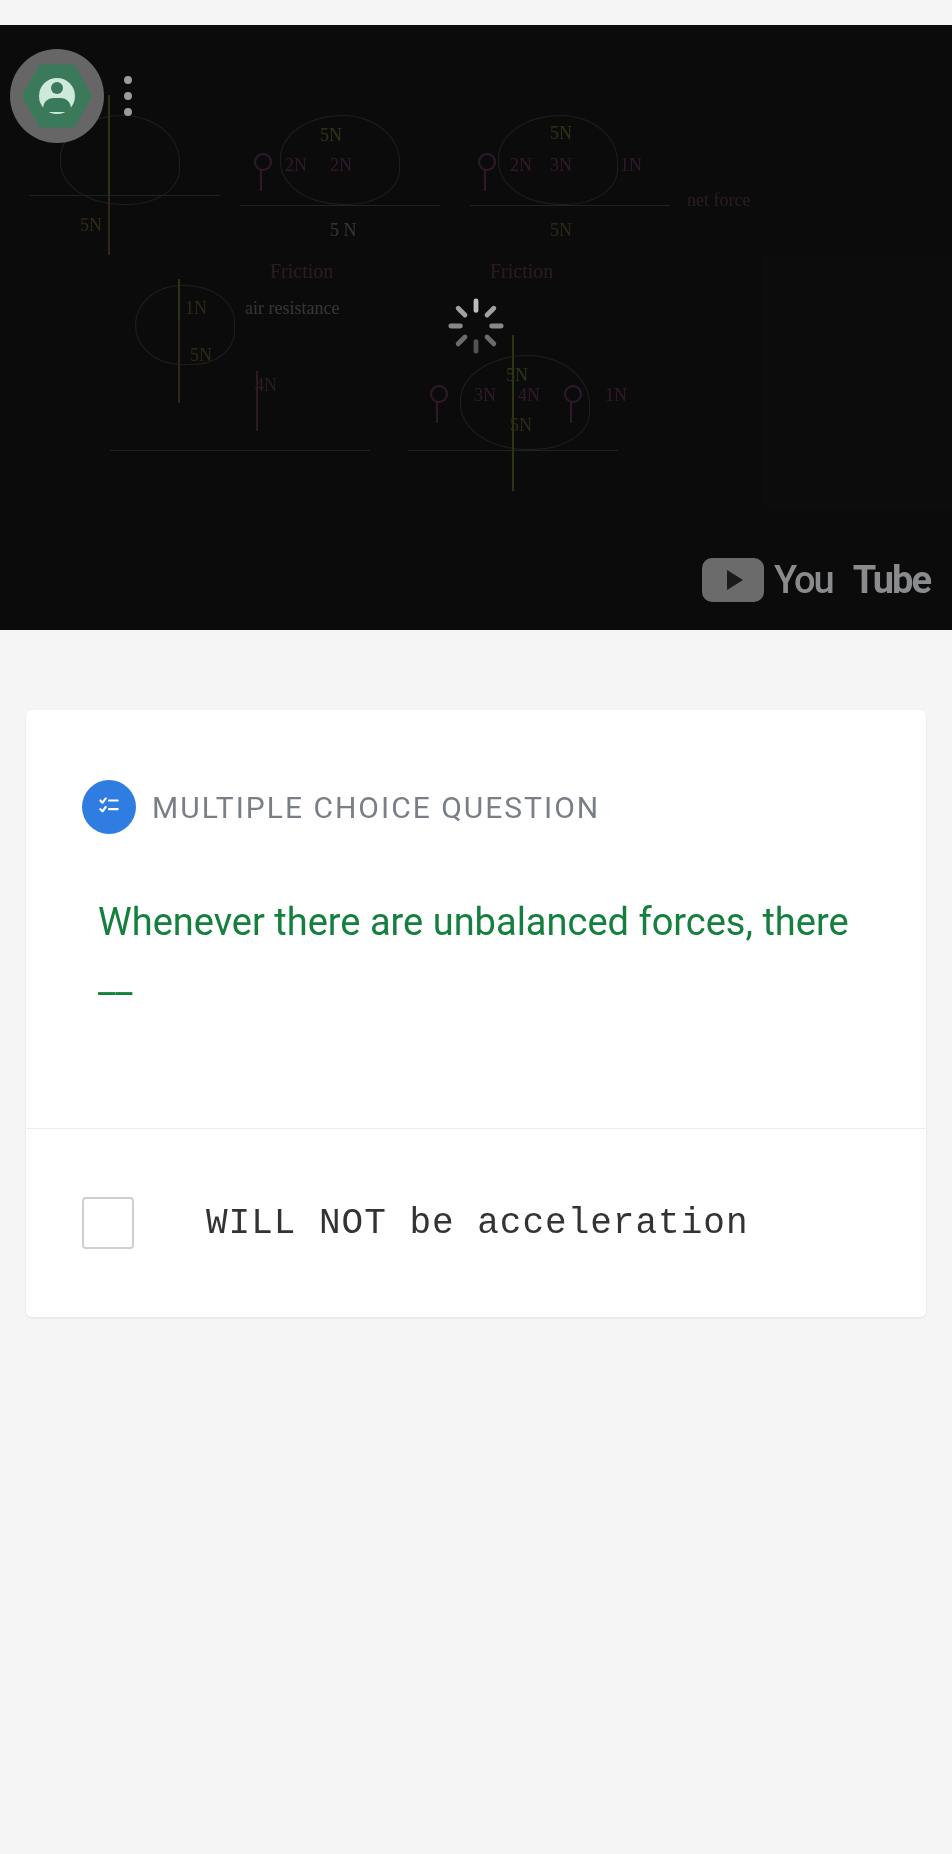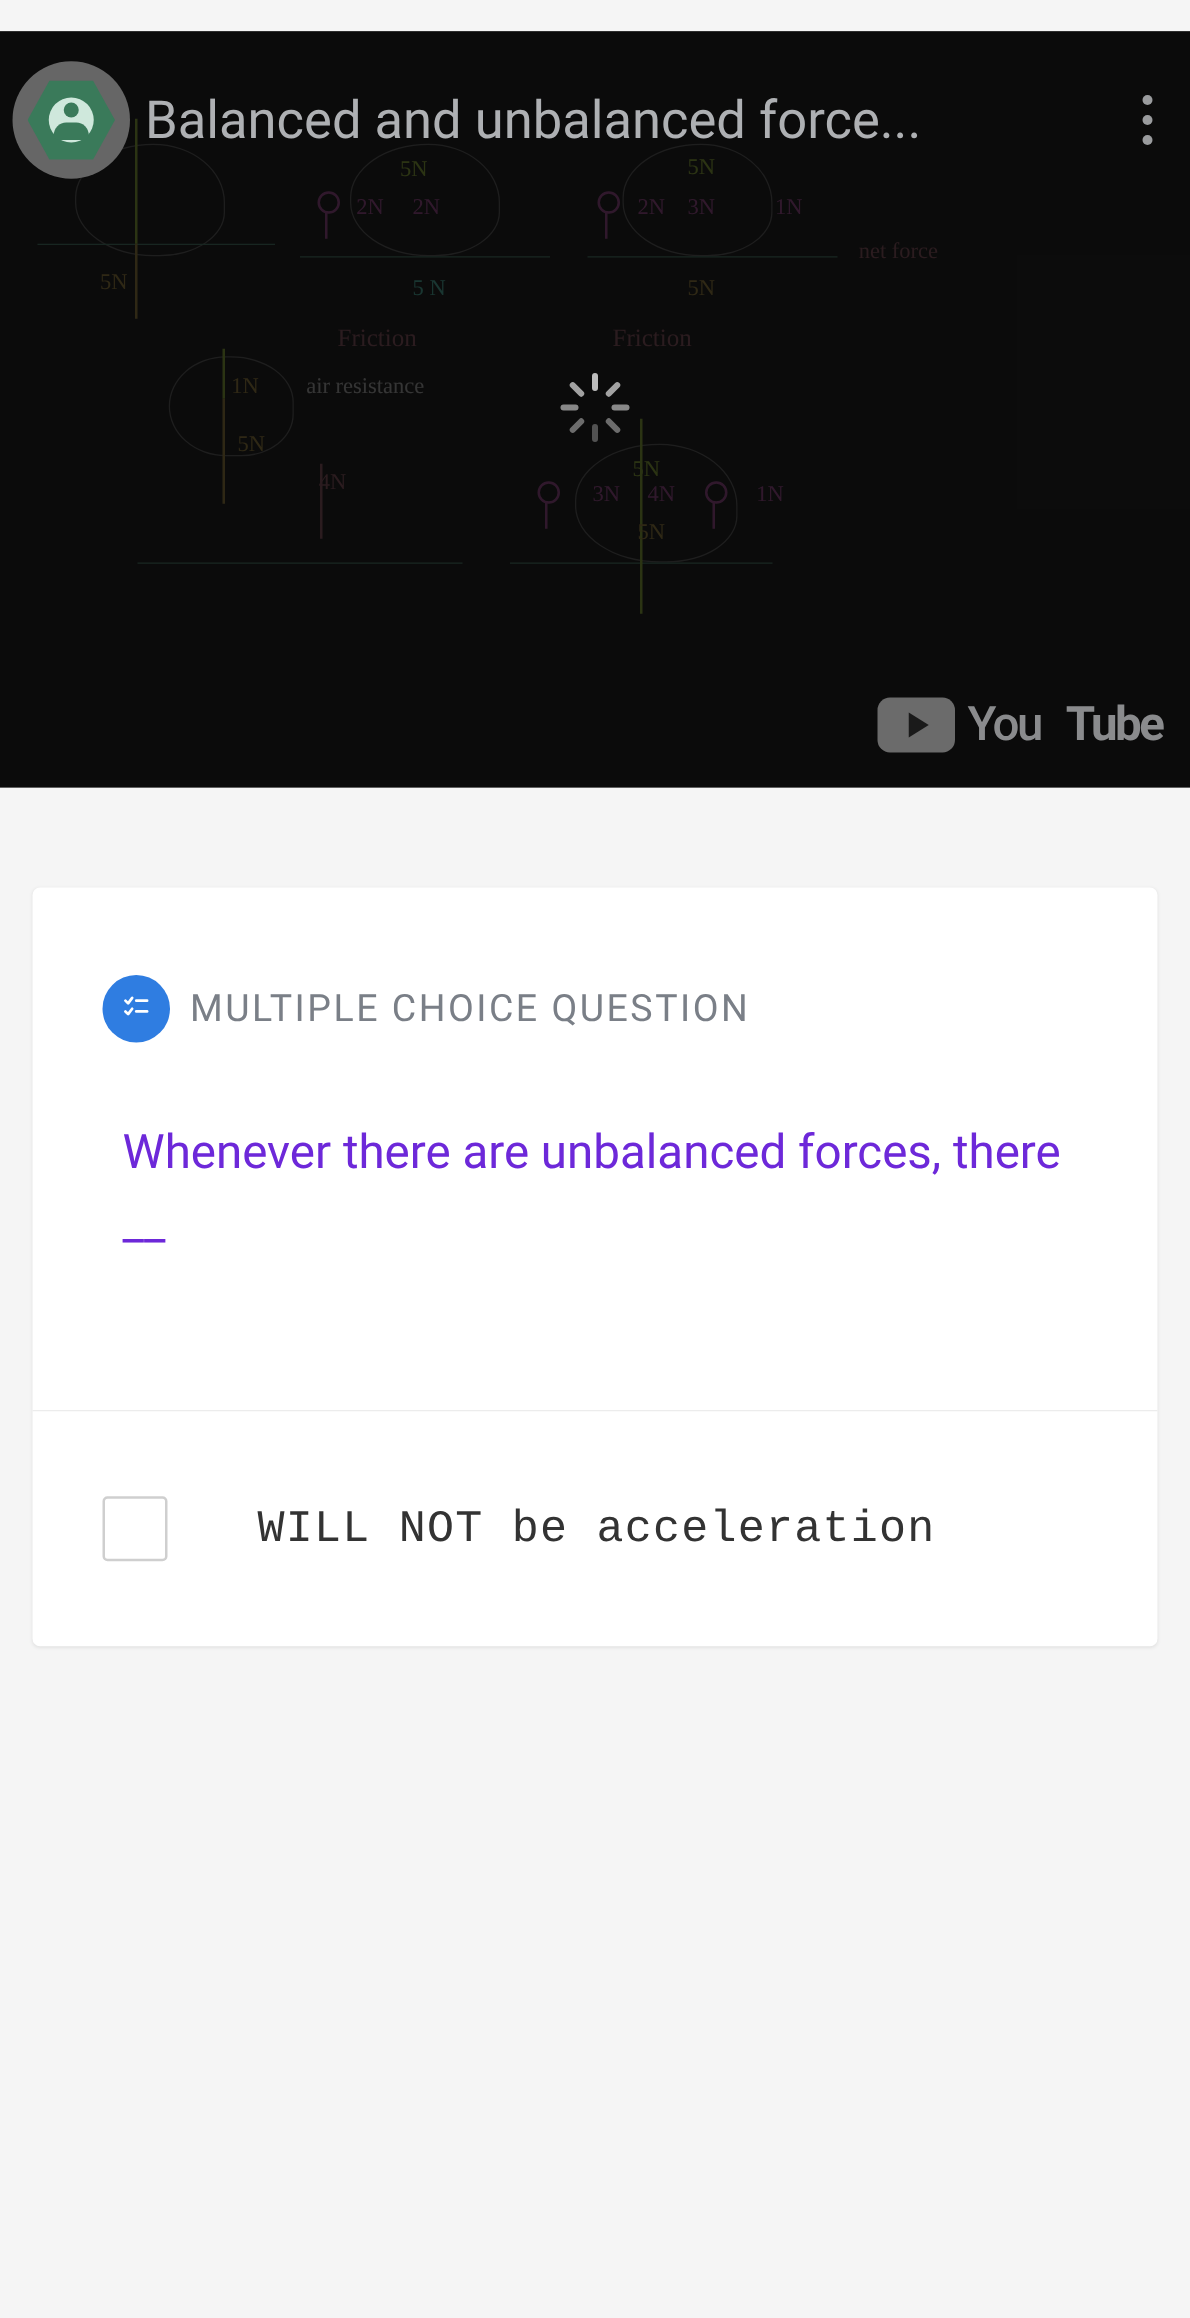--- a/index.html
+++ b/index.html
@@ -109,21 +109,21 @@
   .d1{left:30px;top:70px;color:#c9a84a;}
   .d1b{left:60px;top:160px;color:#c9a84a;}
   .ground1{position:absolute;left:10px;top:140px;width:190px;height:1px;border-top:1px solid #5aa088;}
   .rock1{position:absolute;left:40px;top:60px;width:120px;height:90px;border:1px solid #777;border-radius:60% 55% 50% 60% / 55% 60% 45% 55%;}
   .arrow-up1{position:absolute;left:88px;top:40px;width:1px;height:100px;border-left:2px solid #b8e041;}
   .arrow-down1{position:absolute;left:88px;top:140px;width:1px;height:60px;border-left:2px solid #c9a84a;}
 
   .d2-2n{left:265px;top:100px;color:#d05bbd;}
   .d2-2n2{left:310px;top:100px;color:#d05bbd;}
   .d2-5n{left:300px;top:70px;color:#b8e041;}
-  .d2-5n2{left:310px;top:165px;color:#5eead4;}
+  .d2-5n2{left:310px;top:165px;color:#e5e5e5;}
   .d2-fric{left:250px;top:205px;color:#b56a7b;font-size:20px;}
   .rock2{position:absolute;left:260px;top:60px;width:120px;height:90px;border:1px solid #777;border-radius:60% 55% 50% 60% / 55% 60% 45% 55%;}
   .ground2{position:absolute;left:220px;top:150px;width:200px;height:1px;border-top:1px solid #5aa088;}
   .person2{position:absolute;left:222px;top:98px;width:40px;height:55px;}
   .person2::before{content:"";position:absolute;left:12px;top:0;width:14px;height:14px;border:2px solid #d05bbd;border-radius:50%;}
   .person2::after{content:"";position:absolute;left:18px;top:16px;width:2px;height:22px;background:#d05bbd;}
 
   .d3-2n{left:490px;top:100px;color:#d05bbd;}
   .d3-3n{left:530px;top:100px;color:#d05bbd;}
   .d3-5n{left:530px;top:68px;color:#b8e041;}
@@ -178,21 +178,21 @@
   .mcq-badge{
     width:54px;height:54px;border-radius:50%;background:#2f7de1;
     display:flex;align-items:center;justify-content:center;
     flex-shrink:0;
   }
   .mcq-label{
     color:#7a7f87;font-size:30px;letter-spacing:2px;font-weight:400;
   }
   .question-text{
     padding:20px 72px 120px 72px;
-    font-size:38px;color:#6d28d9;line-height:1.5;
+    font-size:38px;color:#15803d;line-height:1.5;
   }
   .option{
     border-top:1px solid #ececec;
     padding:68px 56px;
     display:flex;align-items:center;gap:72px;
     cursor:pointer;
   }
   .checkbox{
     width:52px;height:52px;border:2px solid #cfcfcf;border-radius:4px;background:#fff;flex-shrink:0;
   }
@@ -257,21 +257,20 @@
   </div>
 
   <div class="video-overlay"></div>
 
   <div class="video-header">
     <div class="avatar">
       <div class="avatar-hex">
           <div class="avatar-inner"></div>
         </div>
     </div>
-    <div class="video-title">Balanced and unbalanced force...</div>
     <div class="kebab">
       <span></span>
         <span></span>
         <span></span>
     </div>
   </div>
 
   <div class="spinner">
     <svg viewBox="0 0 50 50">
       <g fill="#bdbdbd">

